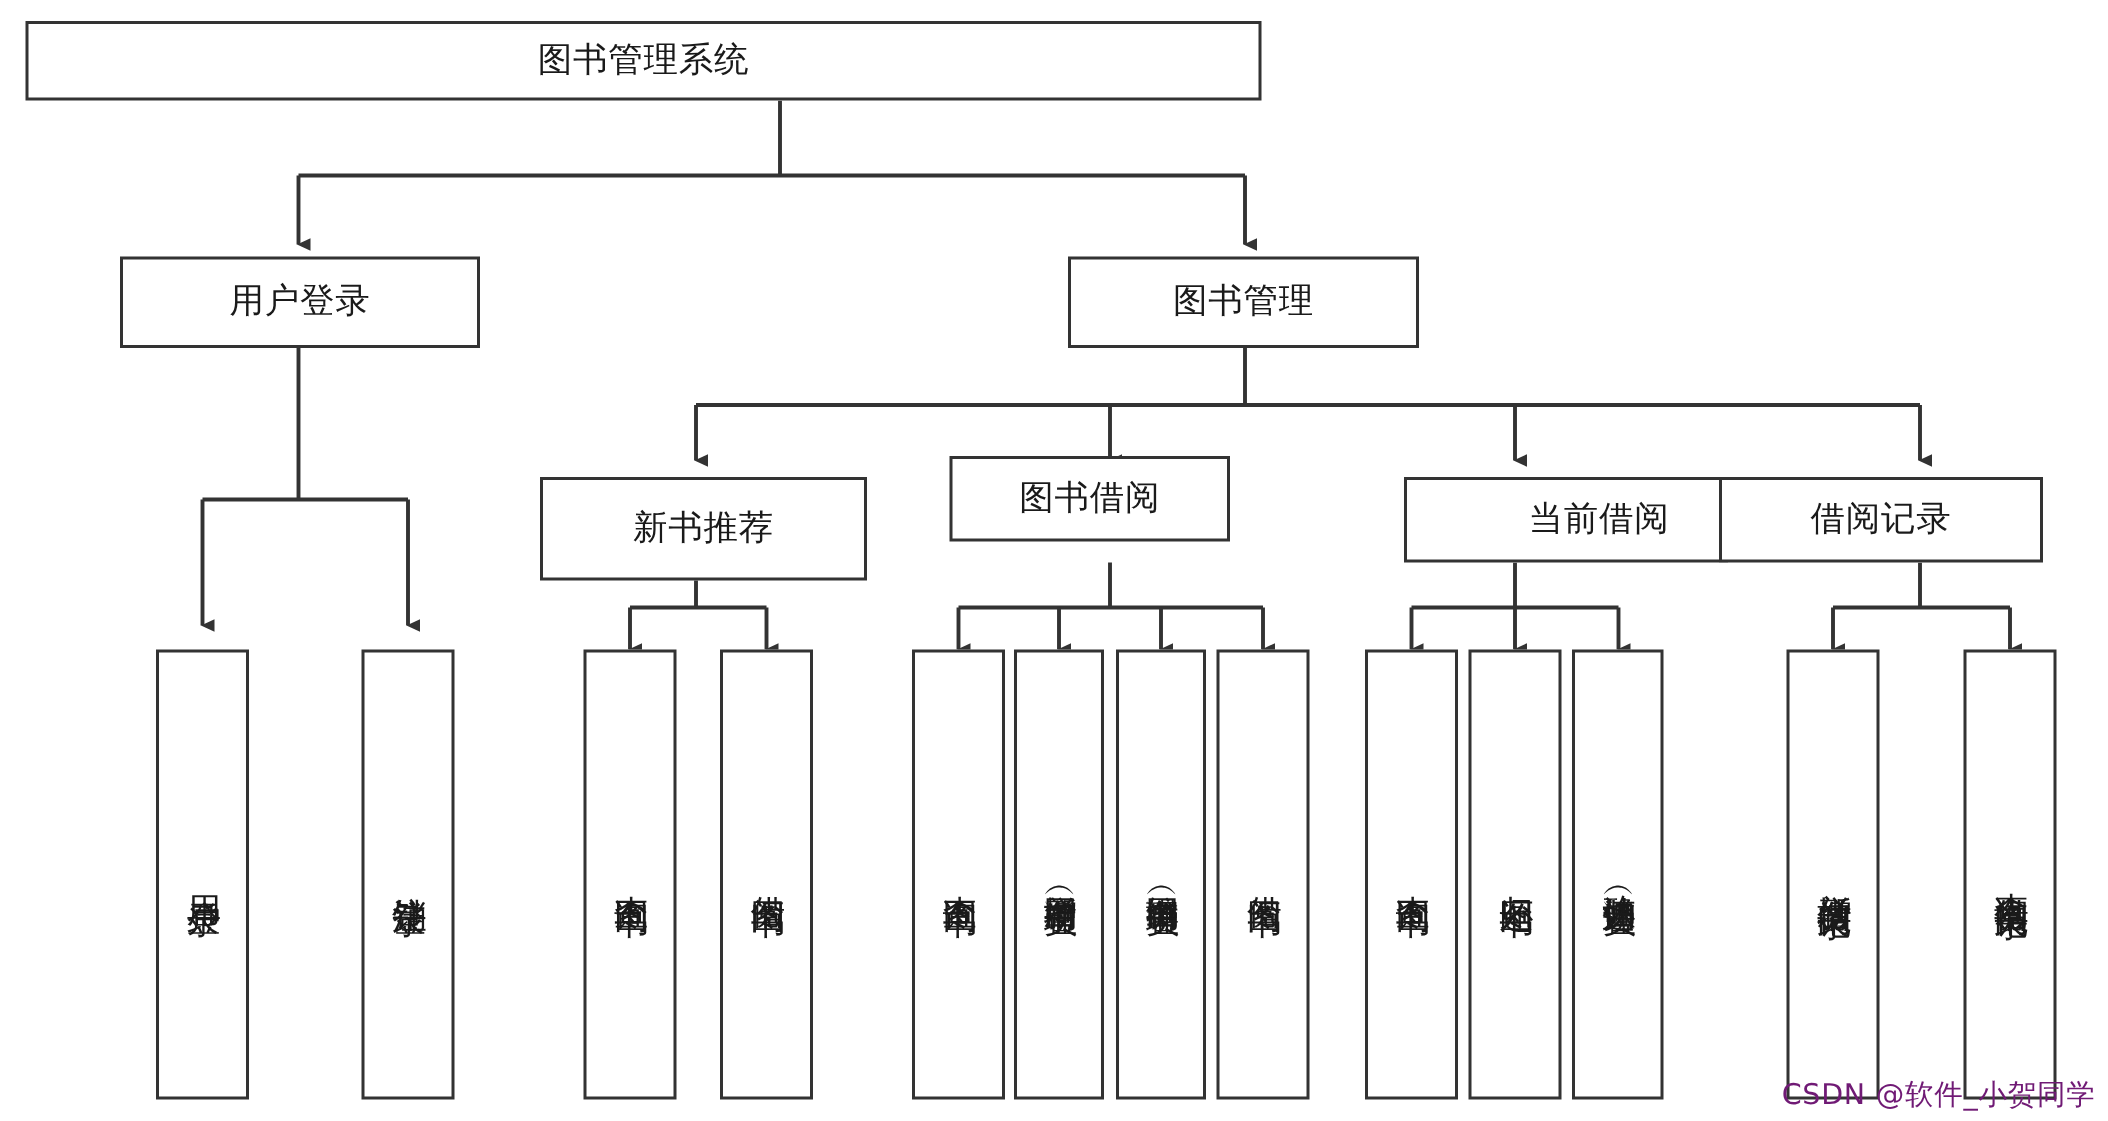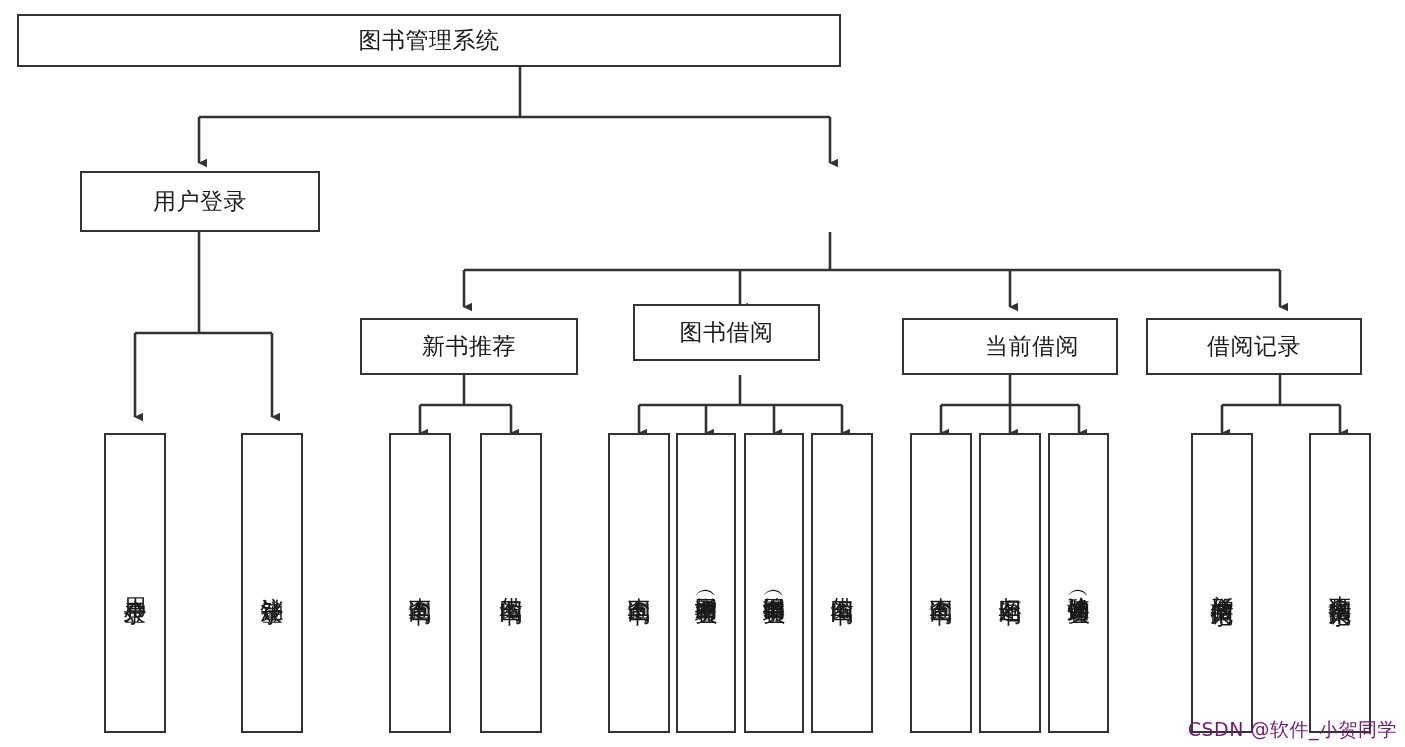--- a/index.html
+++ b/index.html
@@ -126,30 +126,33 @@
   </svg>
 
   <div class="node horiz" style="left:17px; top:14px; width:824px; height:53px;">
     <span class="node-label">图书管理系统</span>
   </div>
 
   <div class="node horiz" style="left:80px; top:171px; width:240px; height:61px;">
     <span class="node-label">用户登录</span>
   </div>
 
-
-  <div class="node horiz" style="left:360px; top:318px; width:218px; height:57px;">
+  <div class="node horiz" style="left:712px; top:171px; width:234px; height:61px;">
+    <span class="node-label">图书管理</span>
+  </div>
+
+  <div class="node horiz" style="left:360px; top:318px; width:218px; height:69px;">
     <span class="node-label">新书推荐</span>
   </div>
 
   <div class="node horiz" style="left:633px; top:304px; width:187px; height:57px;">
     <span class="node-label">图书借阅</span>
   </div>
 
-  <div class="node horiz" style="left:902px; top:318px; width:216px; height:57px;padding-left:44px;">
+  <div class="node horiz" style="left:936px; top:318px; width:216px; height:57px;padding-left:44px;">
     <span class="node-label">当前借阅</span>
   </div>
 
   <div class="node horiz" style="left:1146px; top:318px; width:216px; height:57px;">
     <span class="node-label">借阅记录</span>
   </div>
 
   <div class="node vert" style="left:104px; top:433px; width:62px; height:300px;">
     <span class="node-label">用户登录</span>
   </div>

